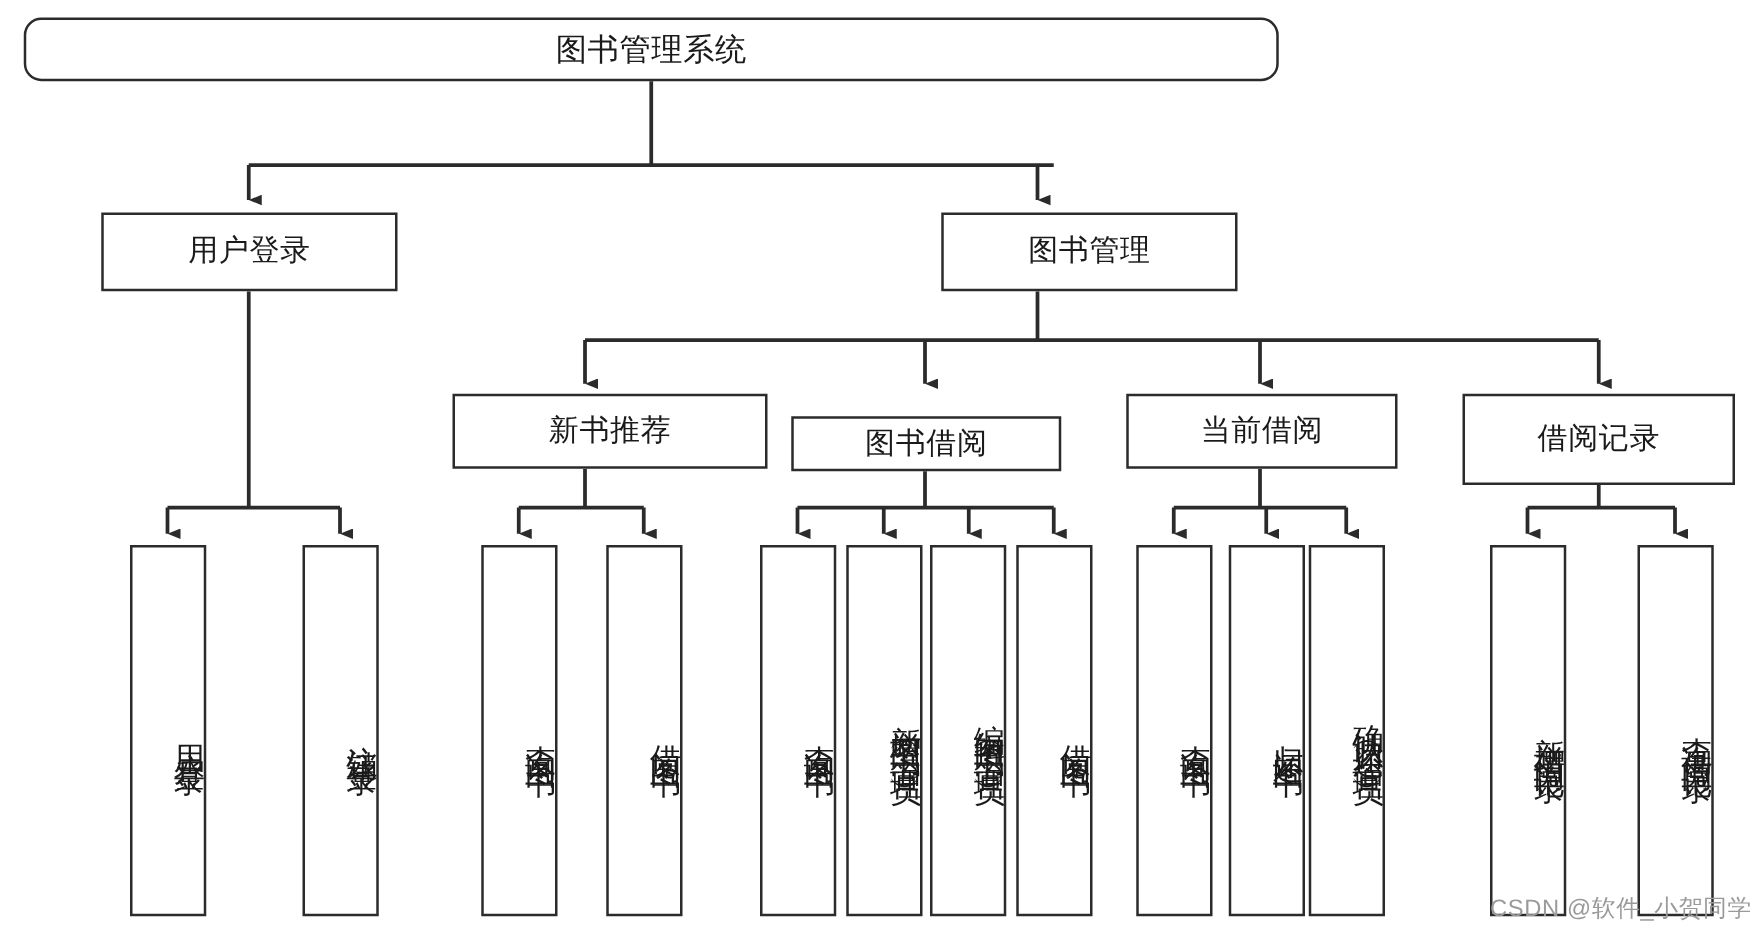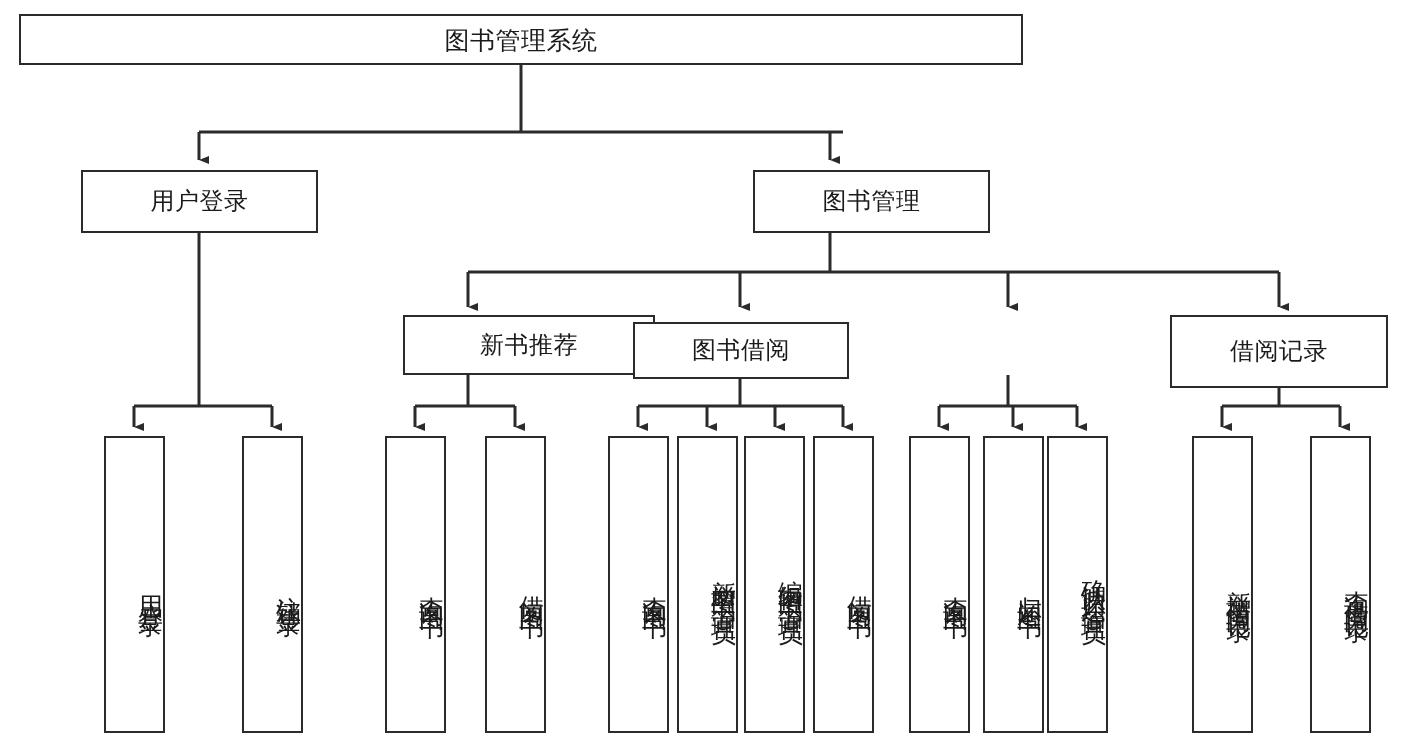--- a/index.html
+++ b/index.html
@@ -37,20 +37,21 @@
     text-align: center;
     z-index: 2;
   }
   .node-h {
     font-size: 24px;
     letter-spacing: 0.5px;
     line-height: 1.2;
   }
   .node-root {
     font-size: 25px;
+    border-radius: 14px;
   }
   .node-v {
     writing-mode: vertical-rl;
     text-orientation: upright;
     -webkit-writing-mode: vertical-rl;
     font-size: 25px;
     letter-spacing: 6px;
     line-height: 1;
     padding-top: 6px;
     align-items: flex-start;
@@ -123,31 +124,33 @@
       <path d="M1222,406 L1222,427" marker-end="url(#arrow)"></path>
       <path d="M1340,406 L1340,427" marker-end="url(#arrow)"></path>
     </g>
   </svg>
 
   <div class="node node-h node-root" id="node-root" style="left: 19px; top: 14px; width: 1004px; height: 51px;">图书管理系统</div>
 
   <div class="node node-h" id="node-l2-0" style="left: 81px; top: 170px; width: 237px; height: 63px;">用户登录</div>
   <div class="node node-h" id="node-l2-1" style="left: 711px; top: 170px; width: 237px; height: 63px; margin-left: 42px;">图书管理</div>
 
-  <div class="node node-h" id="node-l3-0" style="left: 362px; top: 315px; width: 252px; height: 60px; margin-left: 41px;">新书推荐</div>
-  <div class="node node-h" id="node-l3-1" style="left: 633px; top: 322px; width: 216px; height: 57px;">图书借阅</div>
+  <div class="node node-h" id="node-l3-0" style="left: 362px; top: 315px; width: 252px; height: 60px;">新书推荐</div>
+  <div class="node node-h" id="node-l3-1" style="left: 633px; top: 333px; width: 216px; height: 44px;">图书借阅</div>
+  <div class="node node-h" id="node-l3-2" style="left: 901px; top: 315px; width: 217px; height: 60px;">当前借阅</div>
   <div class="node node-h" id="node-l3-3" style="left: 1170px; top: 315px; width: 218px; height: 73px;">借阅记录</div>
 
   <div class="node node-v" id="node-leaf-0" style="left: 104px; top: 436px; width: 61px; height: 297px;">用户登录</div>
   <div class="node node-v" id="node-leaf-1" style="left: 242px; top: 436px; width: 61px; height: 297px;">注销登录</div>
   <div class="node node-v" id="node-leaf-2" style="left: 385px; top: 436px; width: 61px; height: 297px;">查询图书</div>
   <div class="node node-v" id="node-leaf-3" style="left: 485px; top: 436px; width: 61px; height: 297px;">借阅图书</div>
   <div class="node node-v" id="node-leaf-4" style="left: 608px; top: 436px; width: 61px; height: 297px;">查询图书</div>
   <div class="node node-v v-tall" id="node-leaf-5" style="left: 677px; top: 436px; width: 61px; height: 297px;">新增图书（管理员）</div>
   <div class="node node-v v-tall" id="node-leaf-6" style="left: 744px; top: 436px; width: 61px; height: 297px;">编辑图书（管理员）</div>
   <div class="node node-v" id="node-leaf-7" style="left: 813px; top: 436px; width: 61px; height: 297px;">借阅图书</div>
   <div class="node node-v" id="node-leaf-8" style="left: 909px; top: 436px; width: 61px; height: 297px;">查询图书</div>
   <div class="node node-v" id="node-leaf-9" style="left: 983px; top: 436px; width: 61px; height: 297px;">归还图书</div>
   <div class="node node-v v-tall" id="node-leaf-10" style="left: 1047px; top: 436px; width: 61px; height: 297px;">确认归还（管理员）</div>
   <div class="node node-v" id="node-leaf-11" style="left: 1192px; top: 436px; width: 61px; height: 297px;">新增借阅记录</div>
   <div class="node node-v" id="node-leaf-12" style="left: 1310px; top: 436px; width: 61px; height: 297px;">查询借阅记录</div>
 
+  <div class="watermark">CSDN @软件_小贺同学</div>
 </div>
 
 </body></html>

